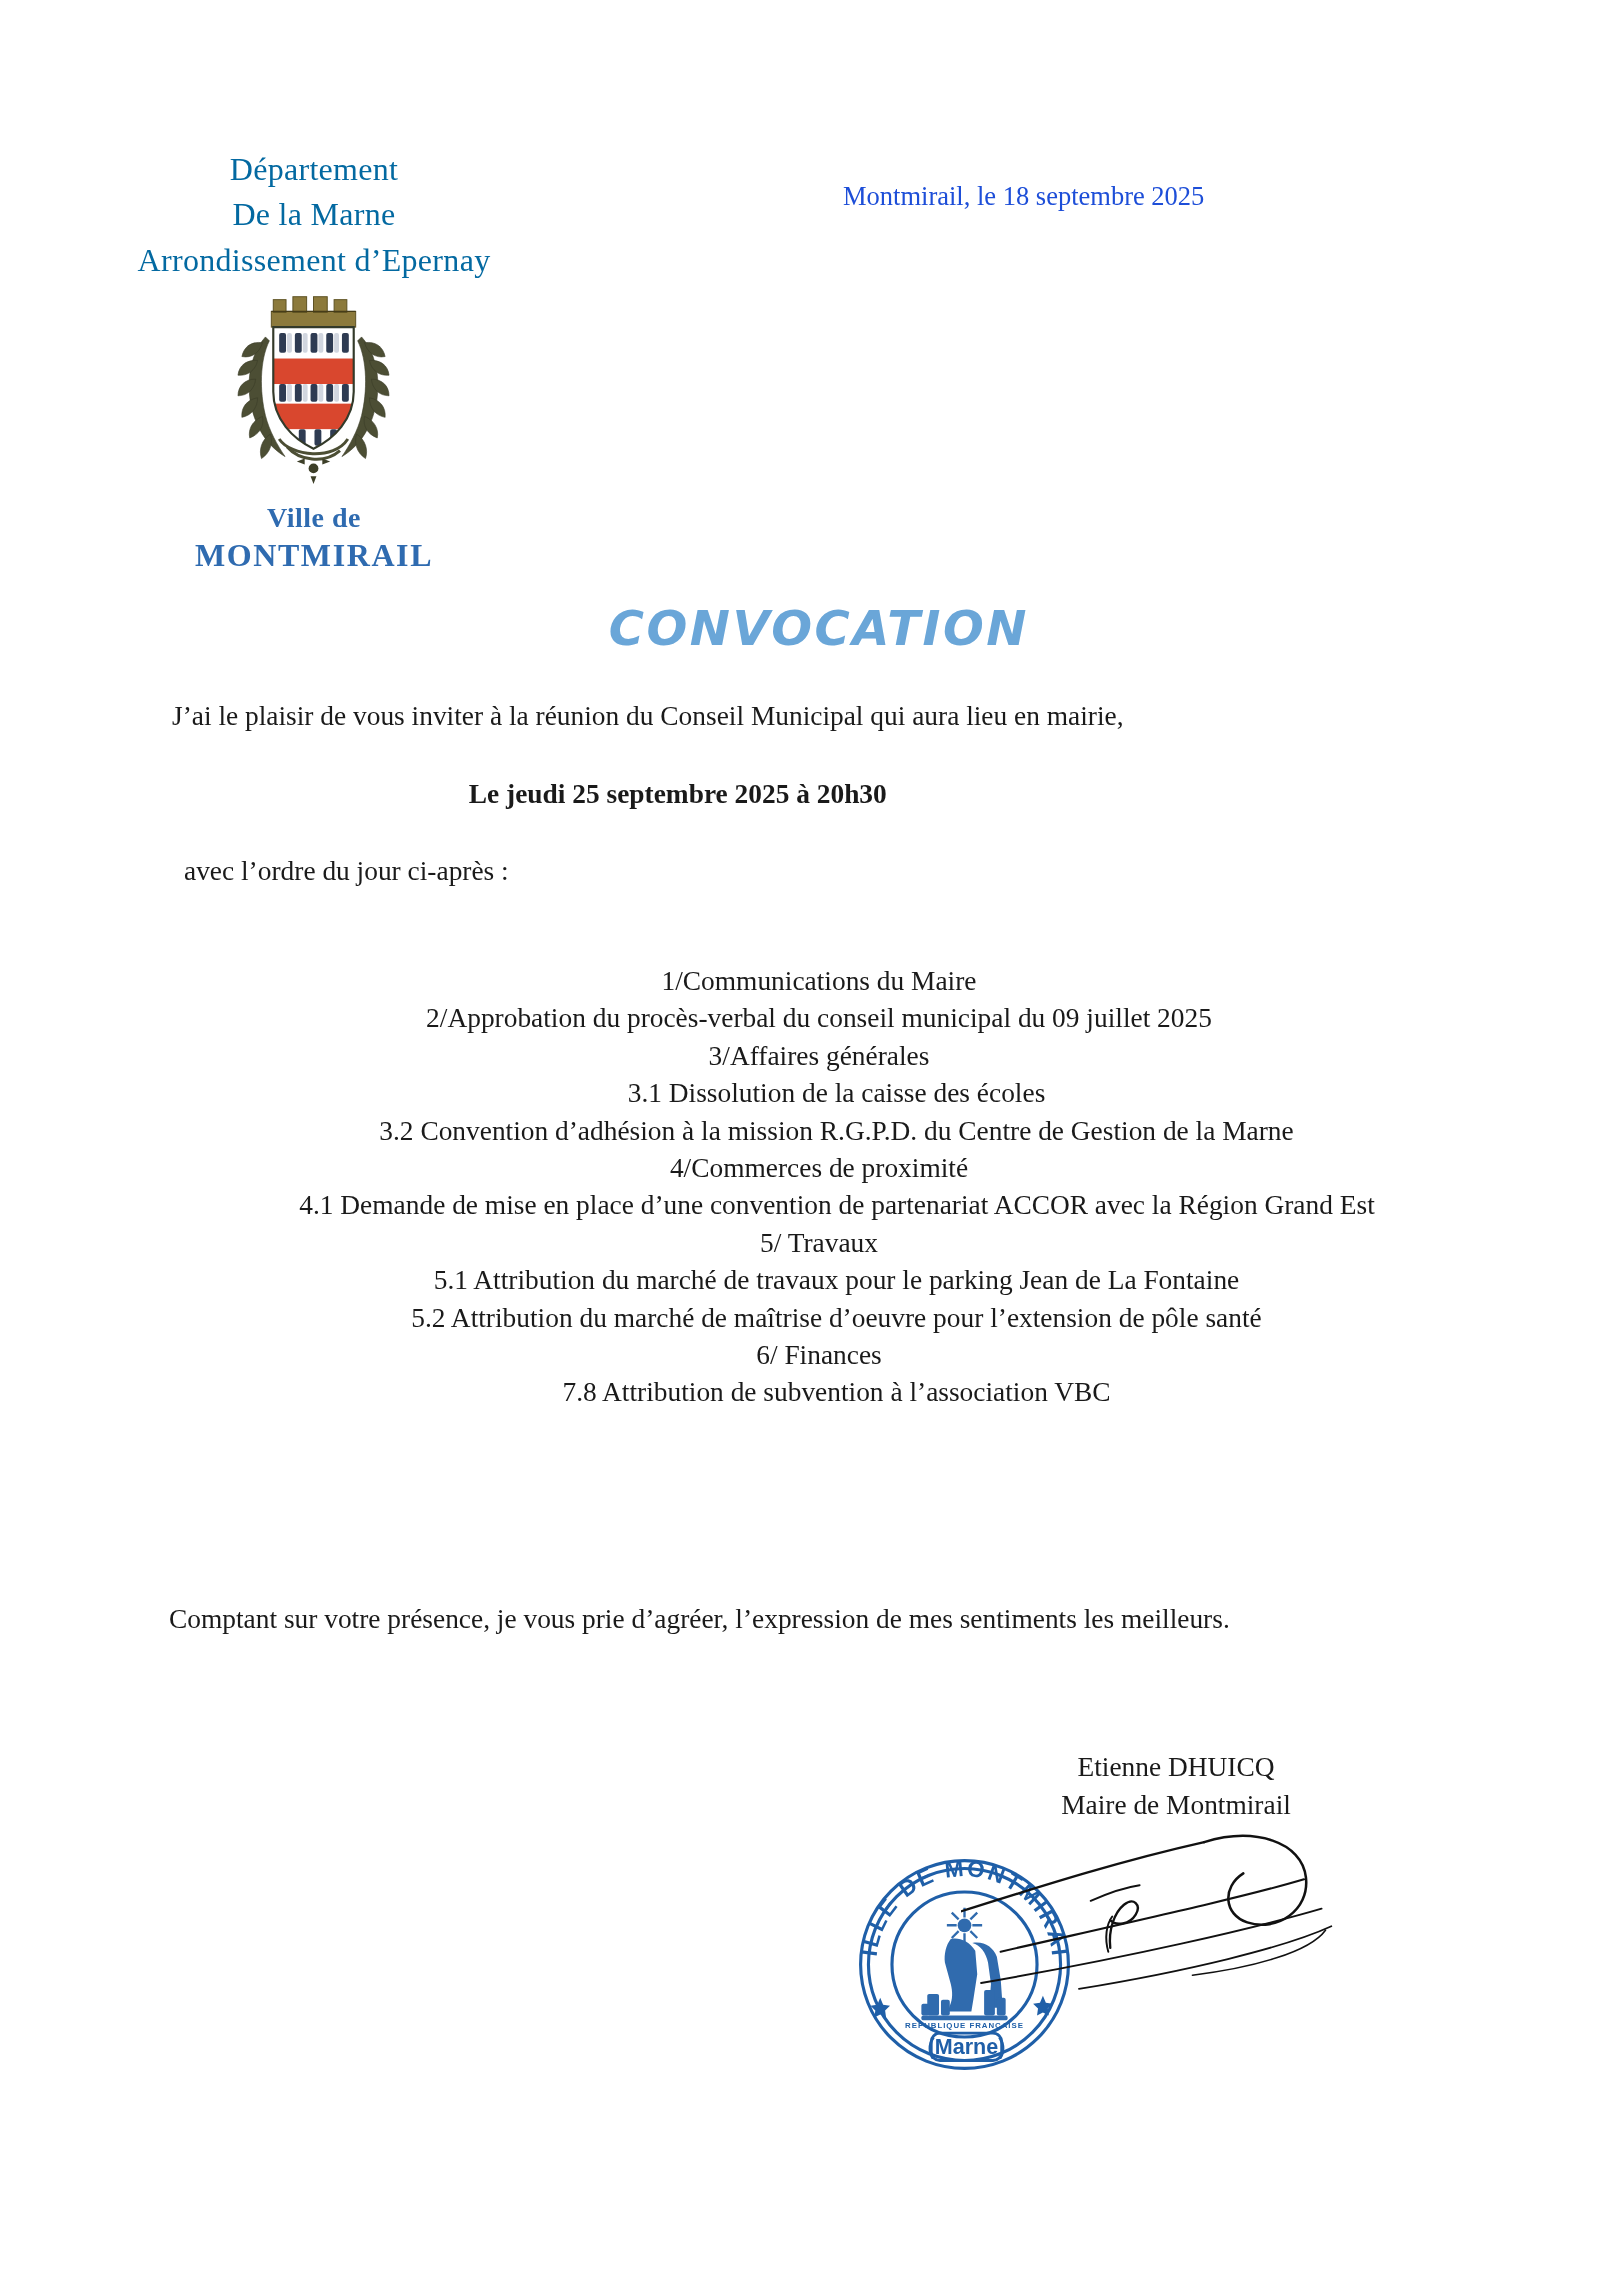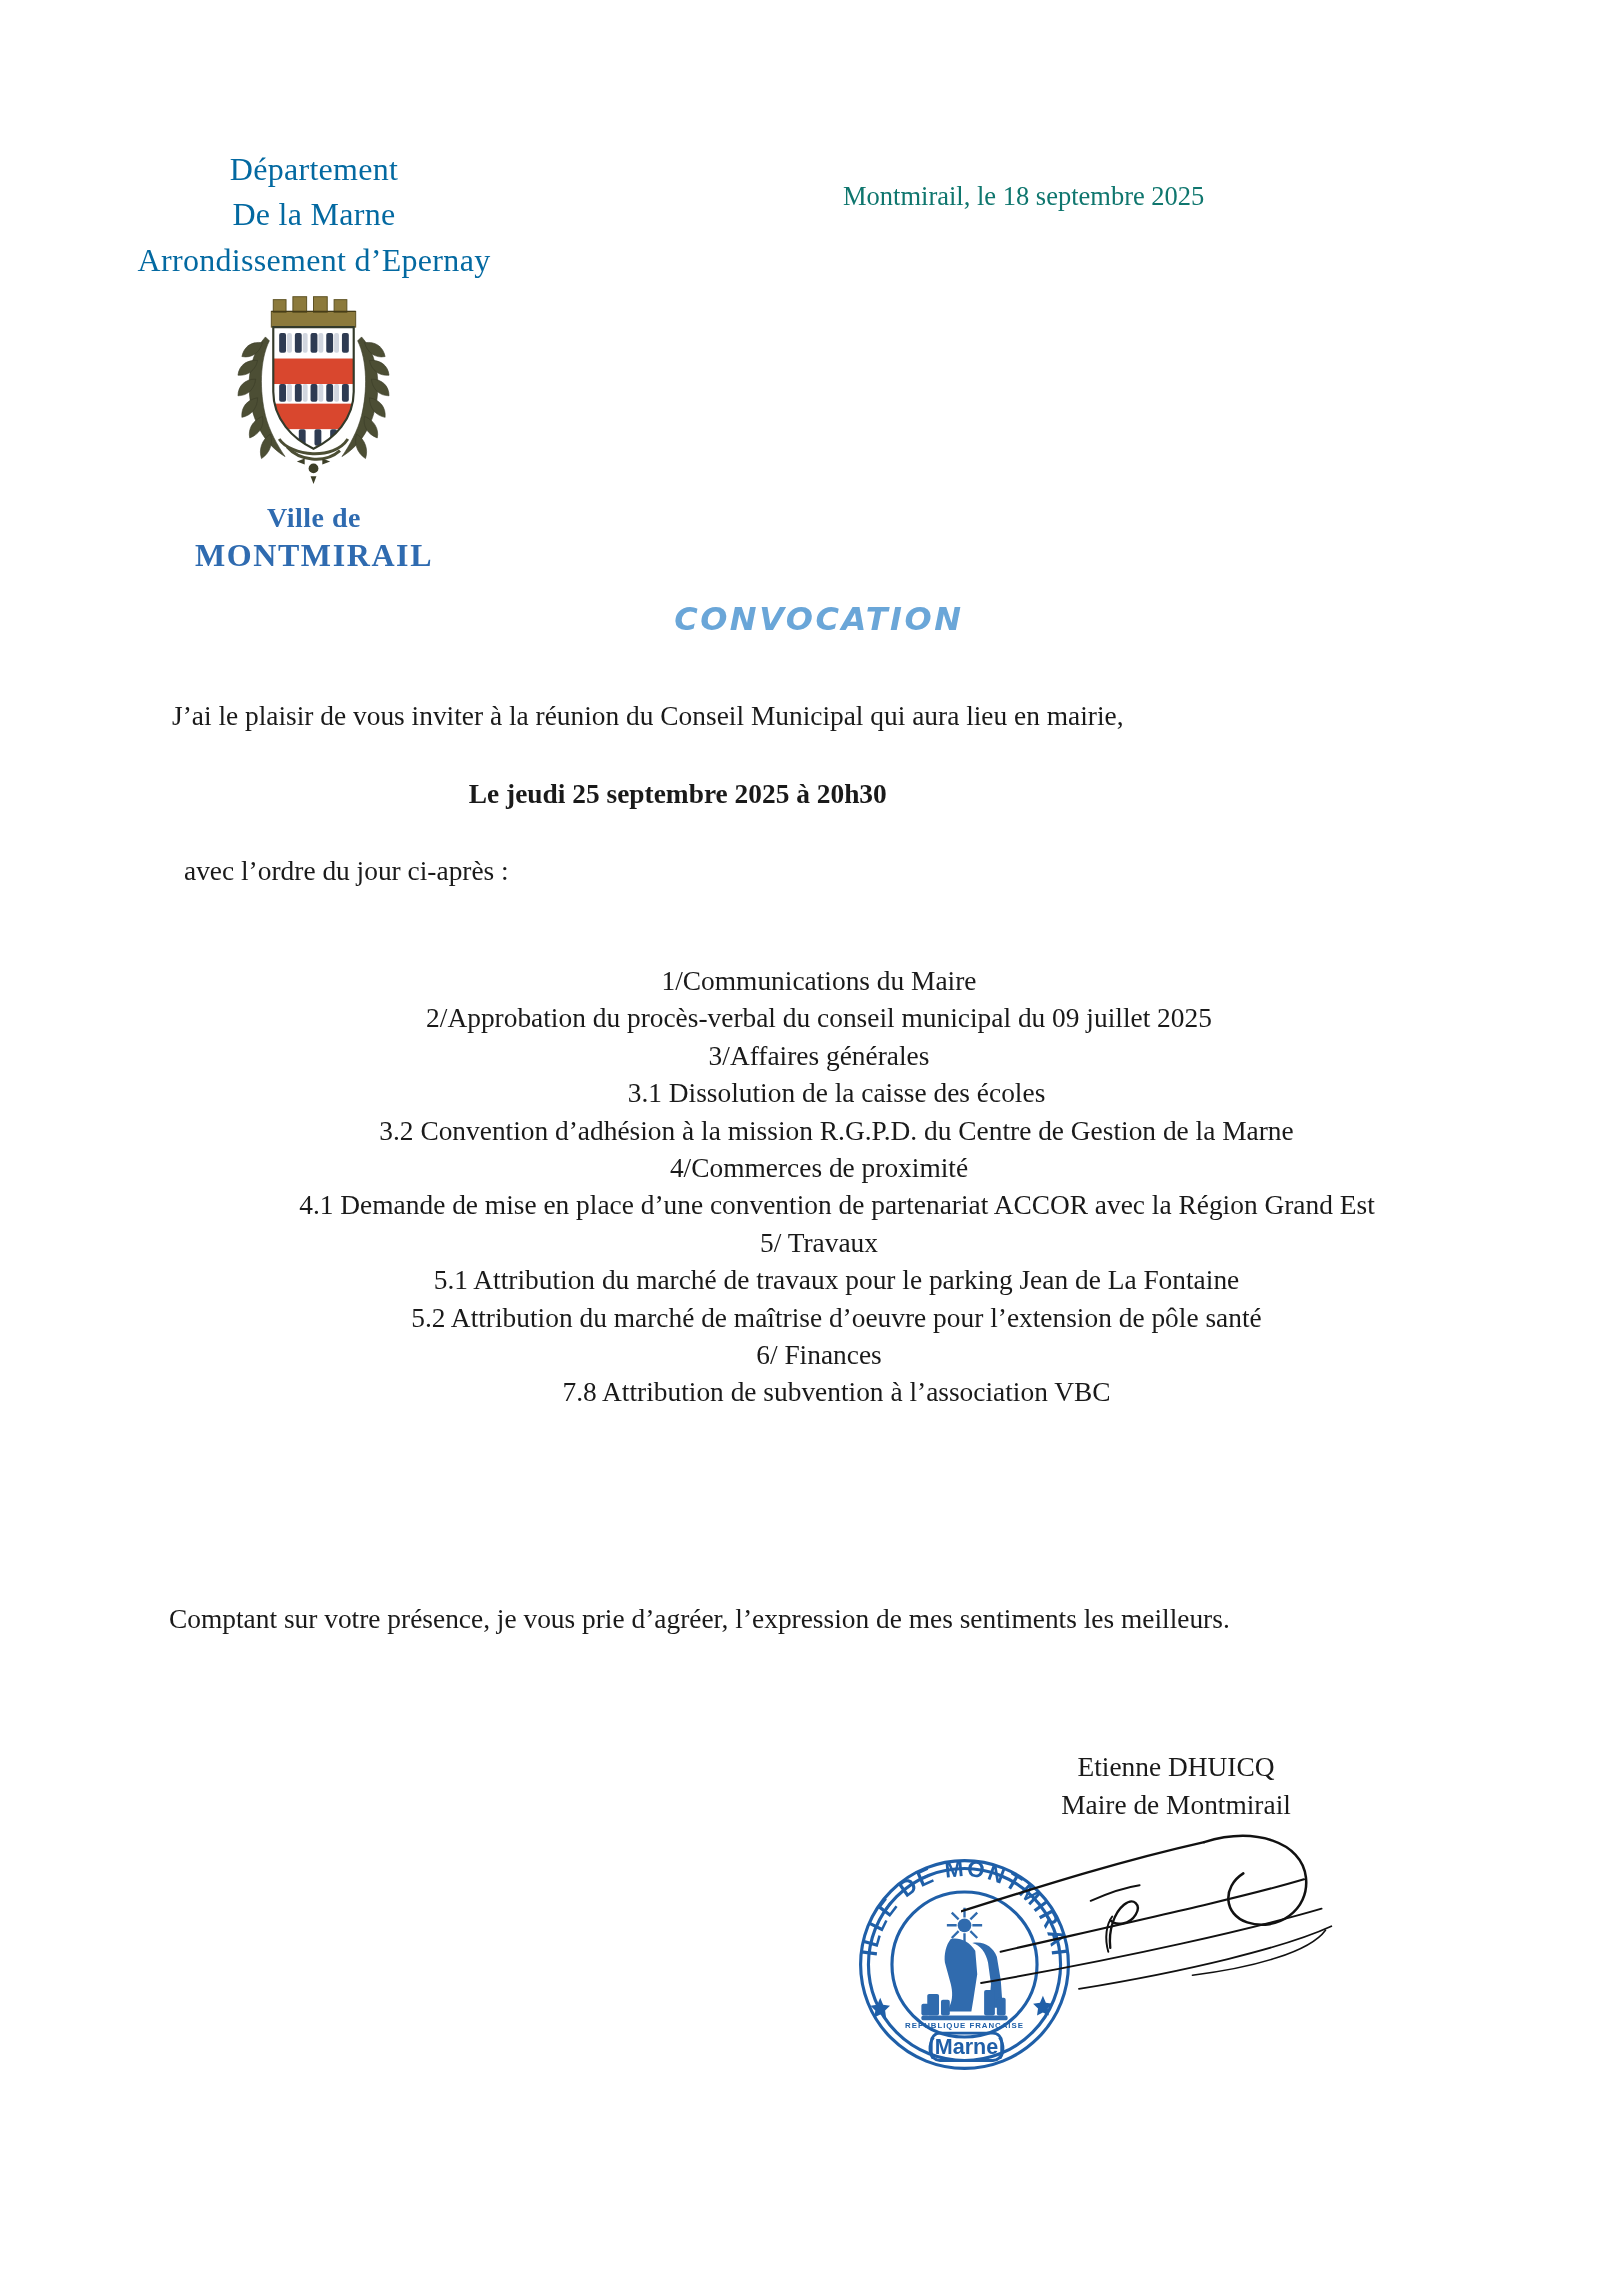--- a/index.html
+++ b/index.html
@@ -29,21 +29,21 @@
     line-height: 1.42;
     letter-spacing: 0.3px;
   }
   .letterhead div { white-space: nowrap; }
 
   .date-line {
     position: absolute;
     left: 843px;
     top: 181px;
     font-size: 26.5px;
-    color: #0f766e;
+    color: #1d4ed8;
     white-space: nowrap;
   }
 
   
   .crest-wrap {
     position: absolute;
     left: 230px;
     top: 282px;
     width: 167px;
     height: 206px;
@@ -77,21 +77,21 @@
     left: 0;
     top: 600px;
     width: 1620px;
     text-align: center;
   }
   .doc-title span {
     display: inline-block;
     font-family: "DejaVu Sans", "Liberation Sans", sans-serif;
     font-style: italic;
     font-weight: bold;
-    font-size: 32px;
+    font-size: 48px;
     letter-spacing: 2.5px;
     color: #6aa6d8;
     margin-left: 17.6px;
   }
 
   
   .intro {
     position: absolute;
     left: 172px;
     top: 701px;

